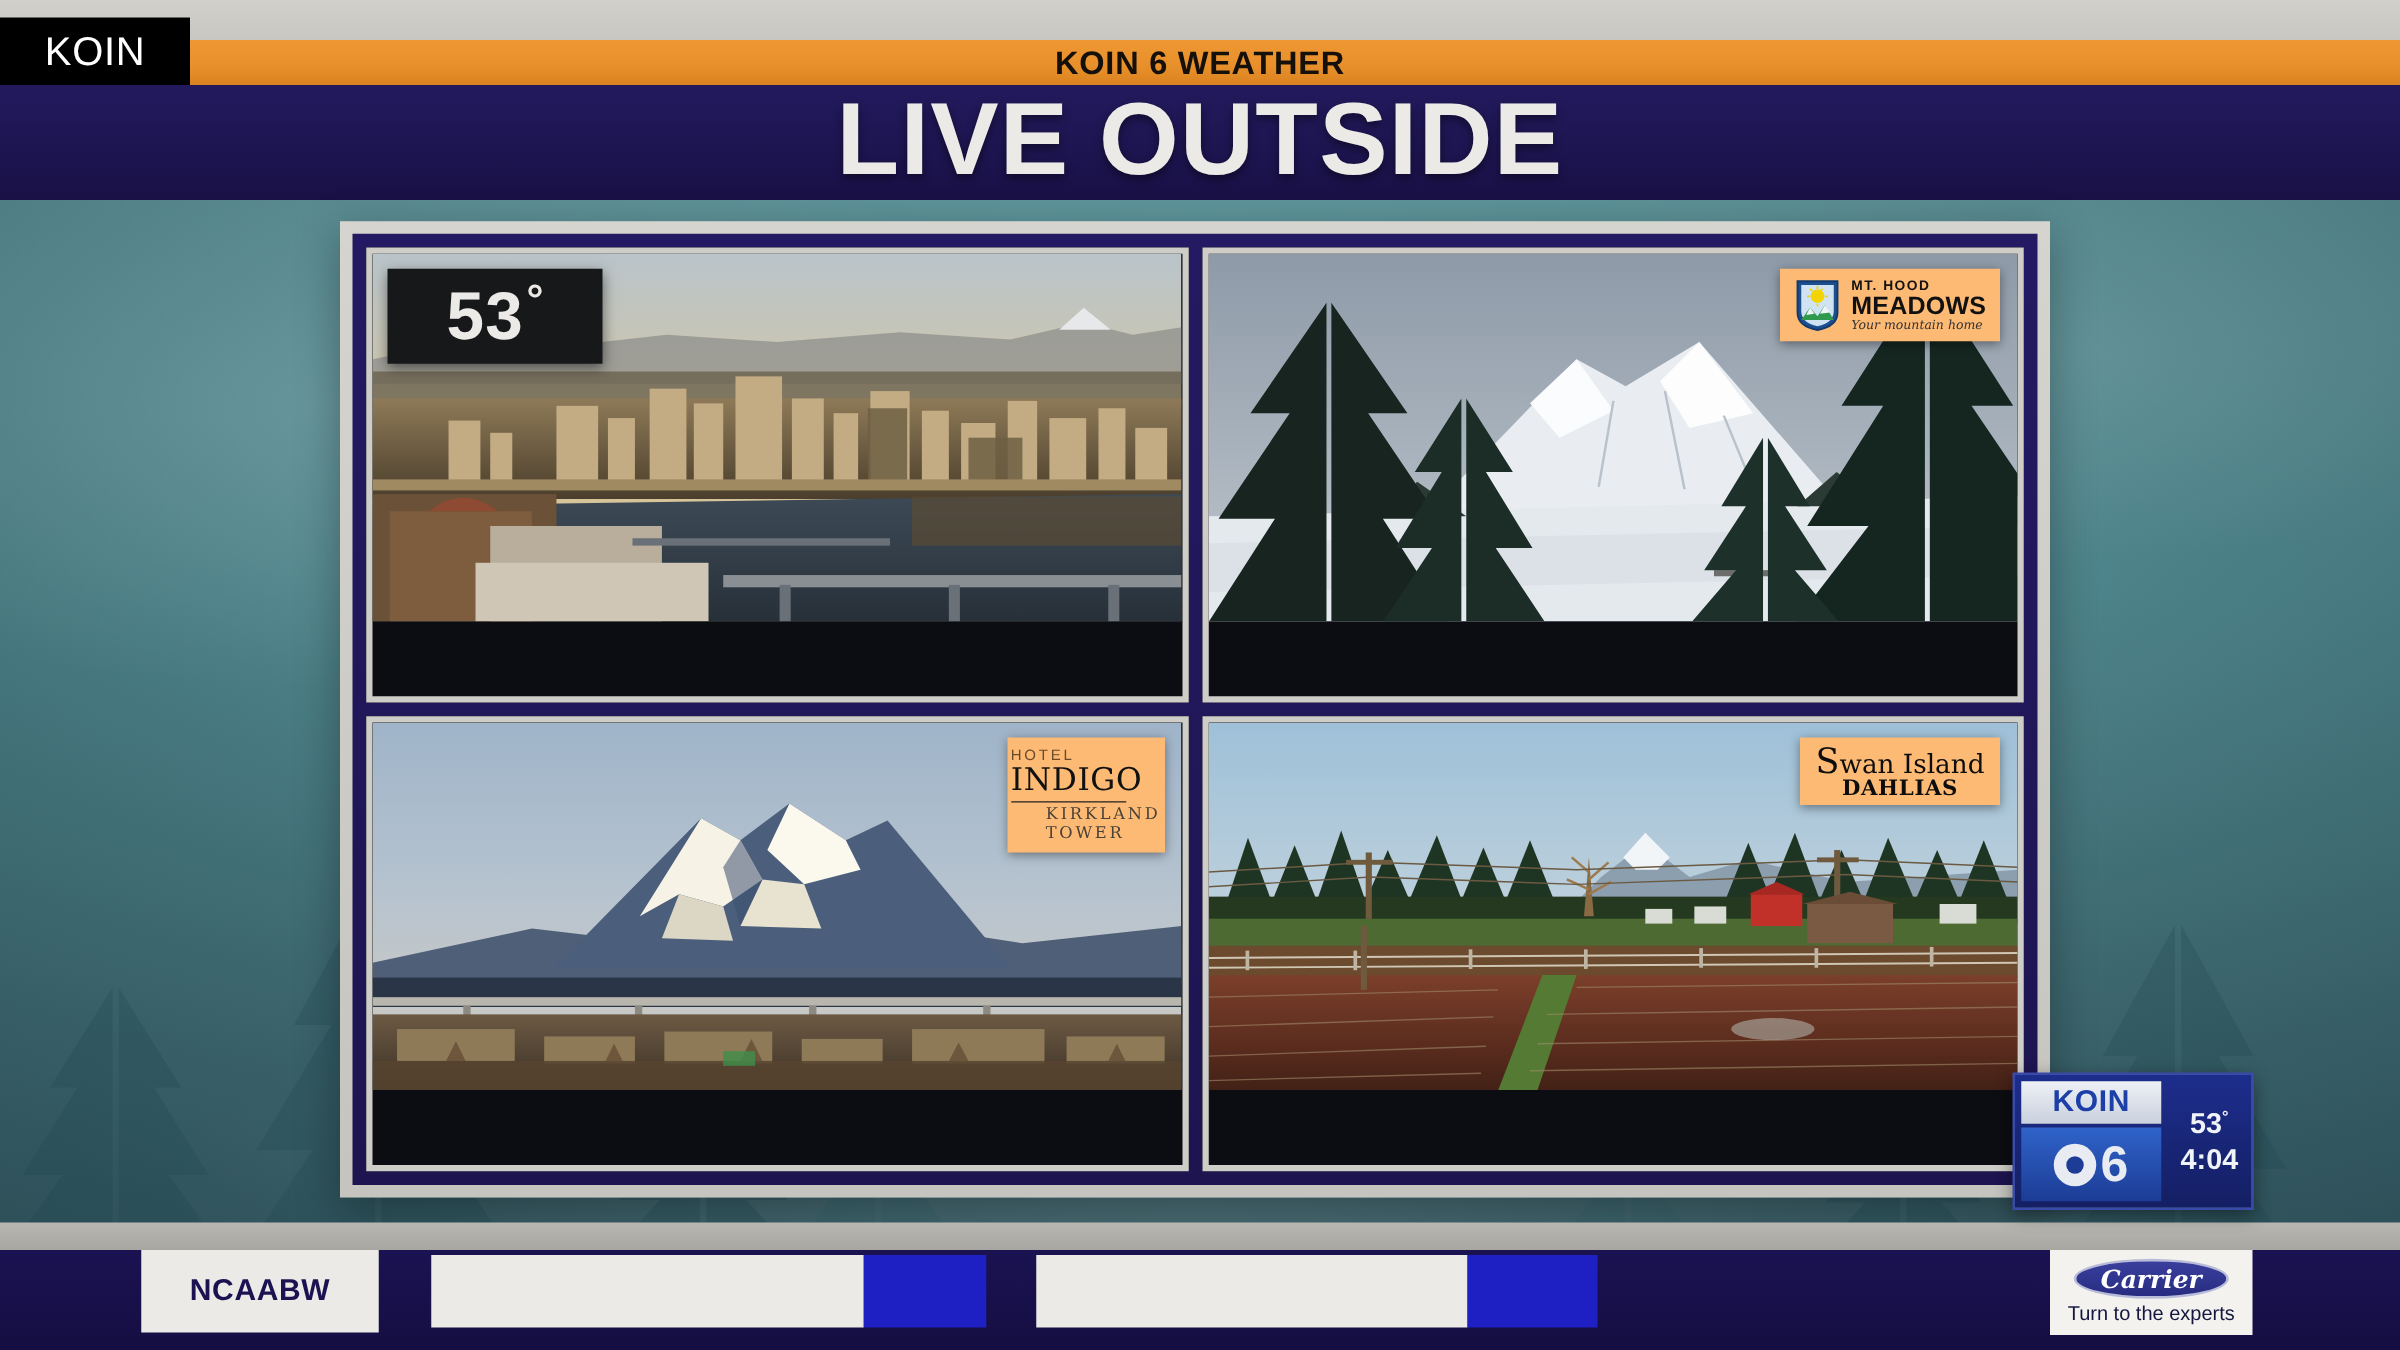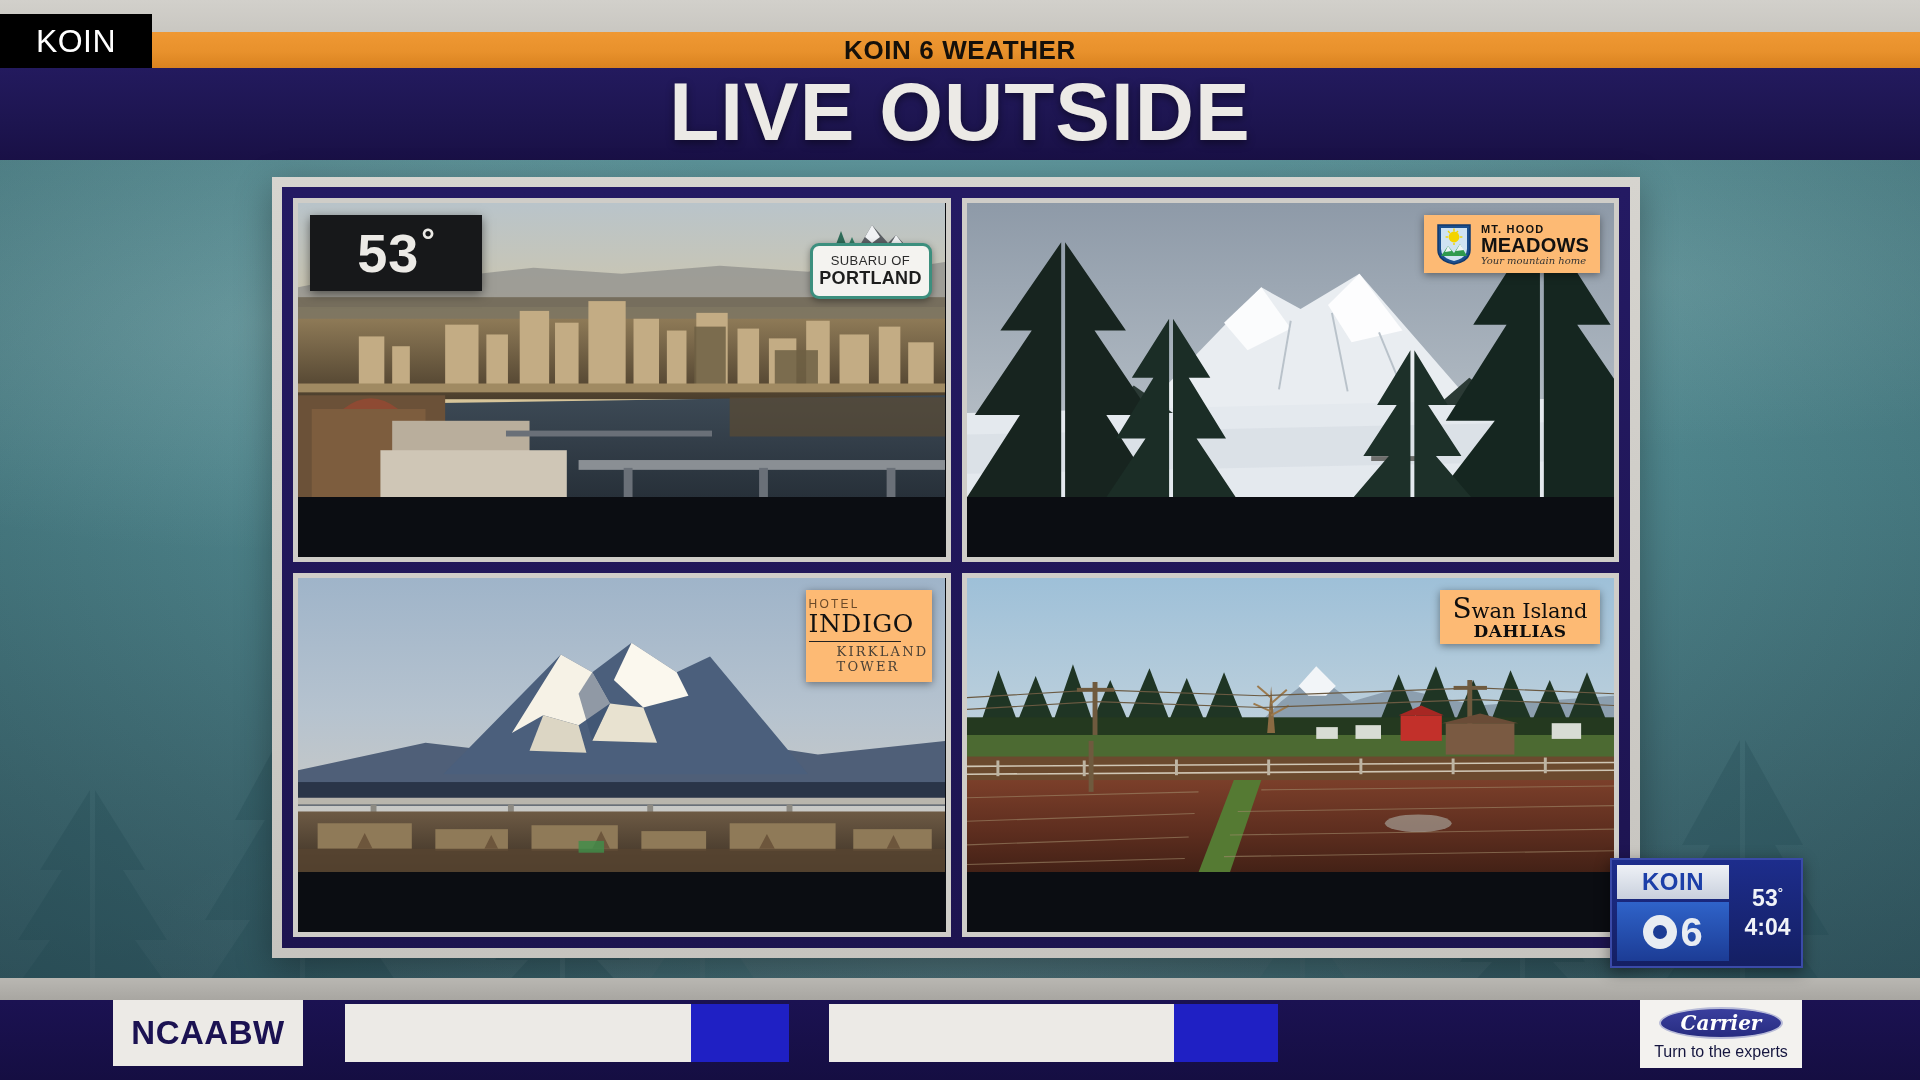--- a/index.html
+++ b/index.html
@@ -149,21 +149,21 @@
 
   
   .ticker { position:absolute; left:0; bottom:0; width:1920px; height:102px; z-index:15; }
   .tick-top { position:absolute; top:0; left:0; width:1920px; height:22px;
     background:linear-gradient(180deg,#b9b7b2 0%,#a8a6a1 100%); }
   .tick-body { position:absolute; top:22px; left:0; width:1920px; height:80px;
     background:linear-gradient(180deg,#1b1252 0%,#150e42 100%); }
   .tick-league {
     position:absolute; top:22px; left:113px; width:190px; height:66px;
     background:#eceae6; display:flex; align-items:center; justify-content:center;
-    color:#1b1252; font-size:33px; font-weight:bold; letter-spacing:.5px;
+    color:#1b1252; font-size:24px; font-weight:bold; letter-spacing:.5px;
   }
   .score { position:absolute; top:26px; height:58px; display:flex; }
   .score .nm { background:#eceae6; height:100%; }
   .score .pts { background:#1f20c4; height:100%; }
   .score.s1 { left:345px; }
   .score.s1 .nm { width:346px; } .score.s1 .pts { width:98px; }
   .score.s2 { left:829px; }
   .score.s2 .nm { width:345px; } .score.s2 .pts { width:104px; }
   .carrier {
     position:absolute; top:22px; left:1640px; width:162px; height:68px;
@@ -283,33 +283,20 @@
           <g fill="#6a7078">
               <rect x="332" y="270" width="9" height="30"></rect>
               <rect x="470" y="270" width="9" height="30"></rect>
               <rect x="600" y="270" width="9" height="30"></rect>
             </g>
           <rect x="440" y="198" width="220" height="40" fill="#5a4a33" opacity=".7"></rect>
         </svg>
         <div class="temp-box">
           <span class="t">53</span>
           <span class="d">°</span>
-        </div>
-        <div class="badge subaru">
-          <svg viewBox="0 0 122 44" style="position:absolute;left:0;top:0;width:122px;height:44px">
-            <path d="M44 42 L62 12 L78 30 L86 22 L104 42 Z" fill="#5b5f64"></path>
-            <path d="M62 12 L70 24 L62 30 L55 24 Z" fill="#f0f2f4"></path>
-            <path d="M86 22 L92 30 L80 32 Z" fill="#f0f2f4"></path>
-            <path d="M22 42 L31 18 L40 42 Z" fill="#2e6b58"></path>
-            <path d="M34 42 L42 24 L50 42 Z" fill="#357a63"></path>
-          </svg>
-          <div class="sub-plate">
-            <div class="l1">SUBARU OF</div>
-            <div class="l2">PORTLAND</div>
-          </div>
         </div>
       </div>
 
       <div class="cam">
         <svg class="cam-img" viewBox="0 0 660 300" preserveAspectRatio="none">
           <defs>
             <linearGradient id="sky2" x1="0" y1="0" x2="0" y2="1">
               <stop offset="0%" stop-color="#8e9aa8"></stop>
               <stop offset="55%" stop-color="#a9b3bd"></stop>
               <stop offset="100%" stop-color="#c2c8cd"></stop>

